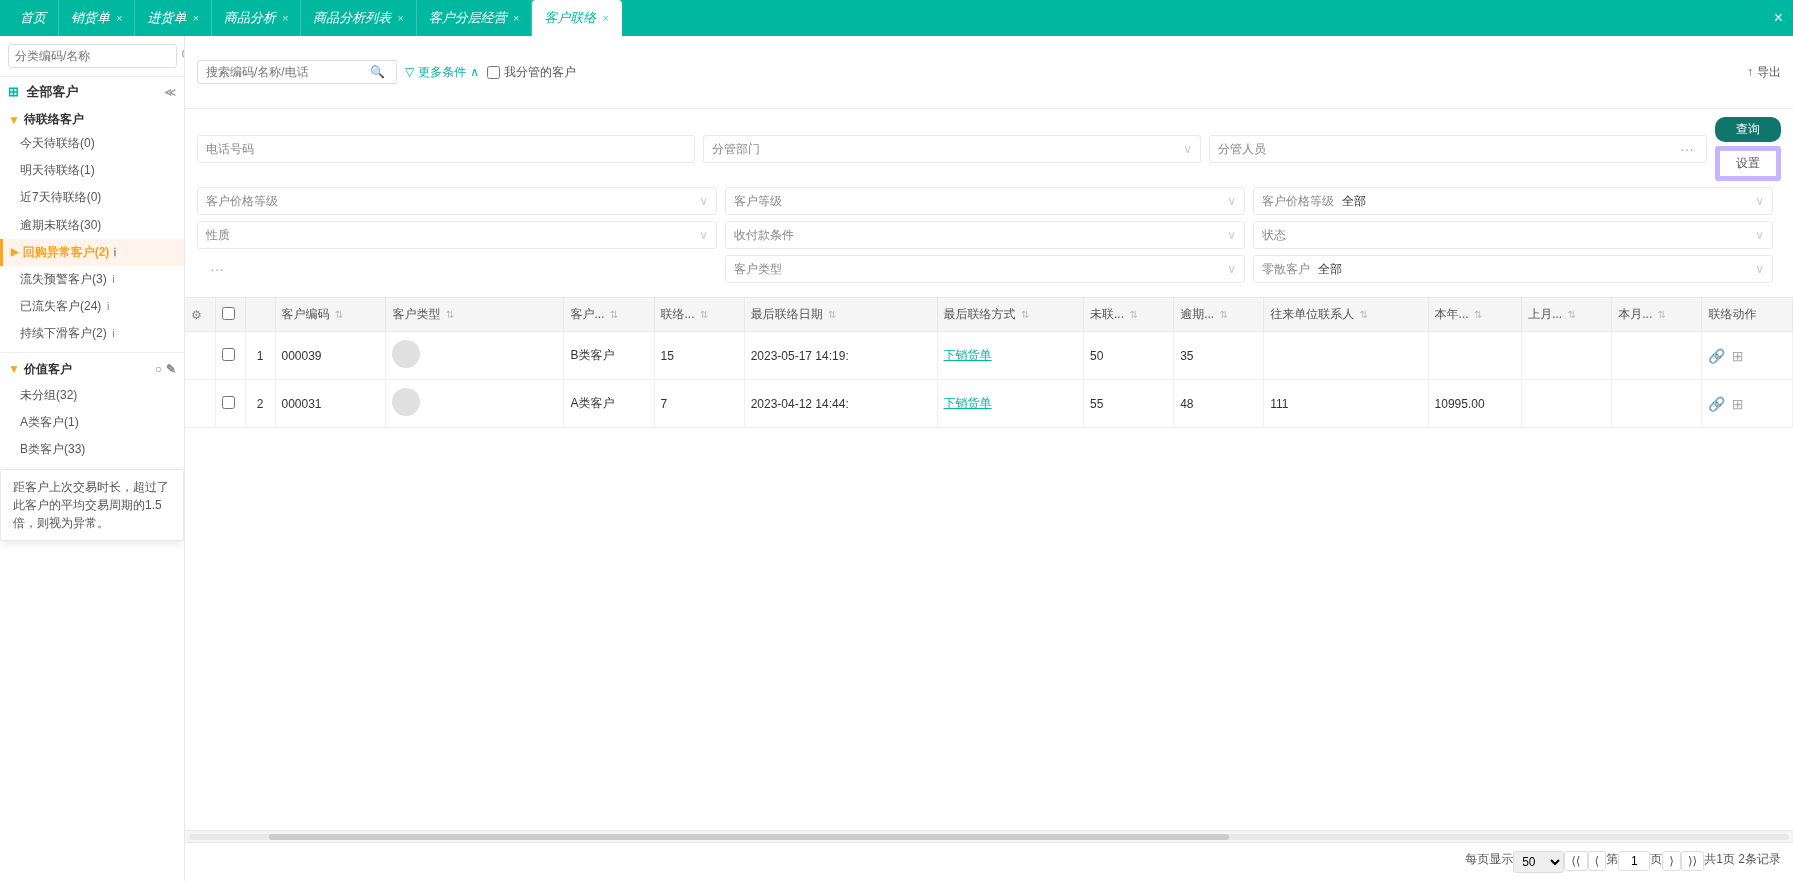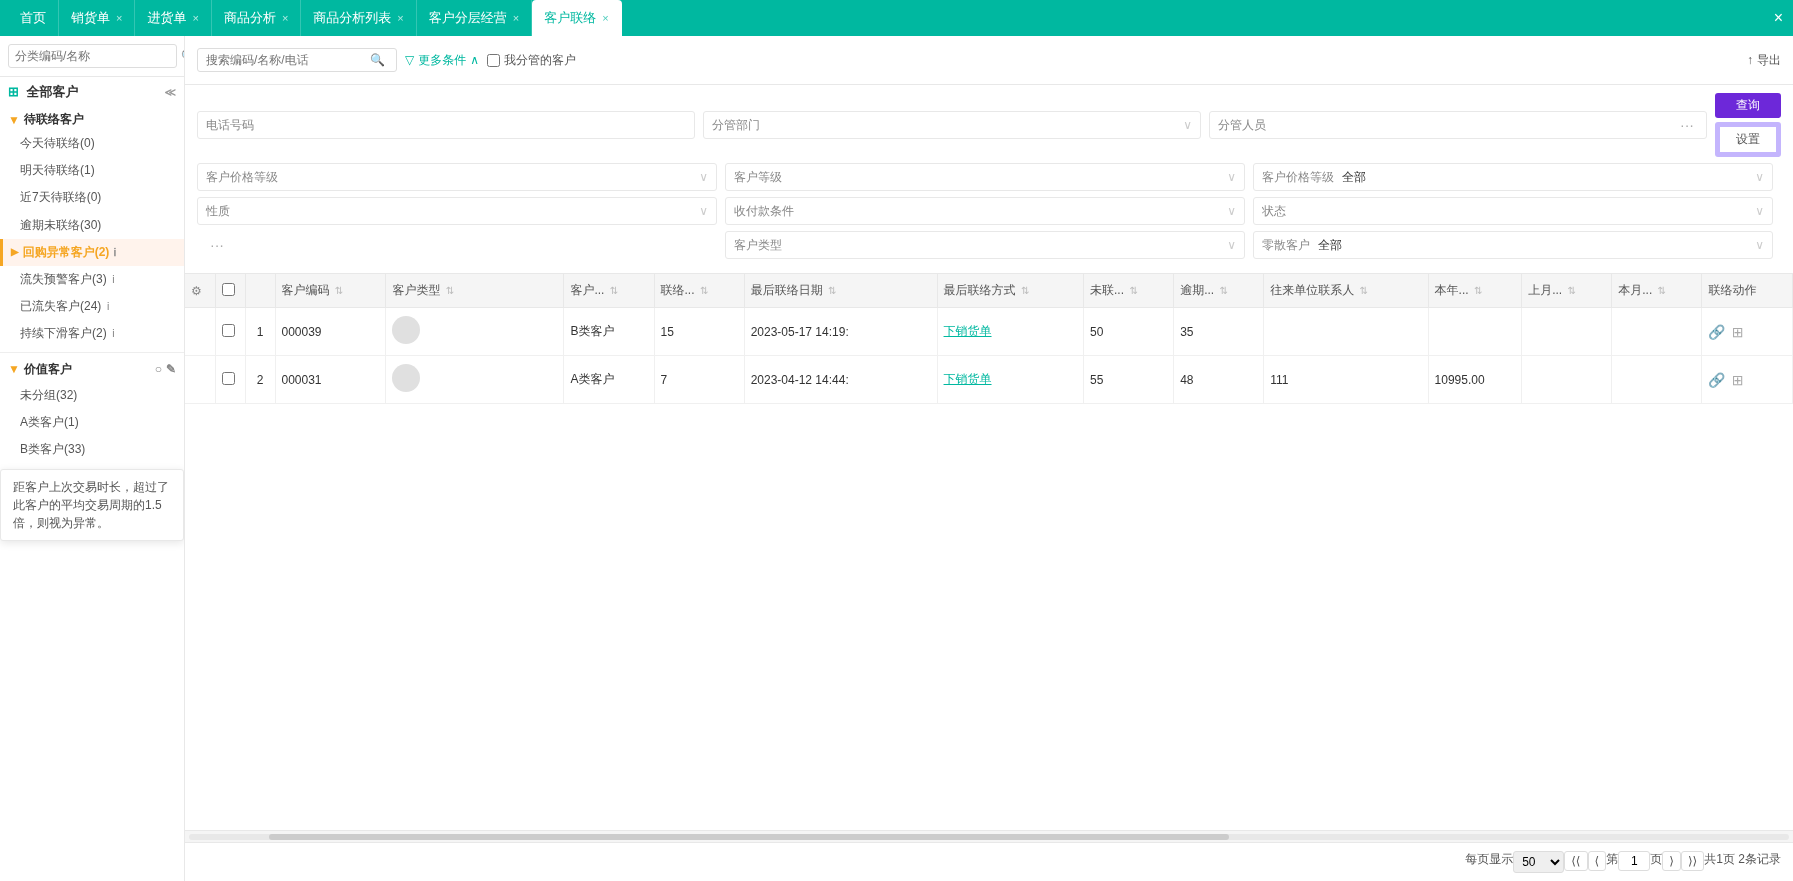--- a/index.html
+++ b/index.html
@@ -10,20 +10,21 @@
       display: flex; align-items: center;
       background: #00b8a0;
       height: 36px; padding: 0 8px;
       position: relative;
     }
     .nav-tab {
       display: inline-flex; align-items: center;
       padding: 0 12px; height: 36px; cursor: pointer;
       color: #fff; font-size: 13px; white-space: nowrap;
       border-right: 1px solid rgba(255,255,255,0.2);
+      font-style: italic;
     }
     .nav-tab.active {
       background: #fff; color: #00b8a0; border-radius: 4px 4px 0 0; text-align: right;
     }
     .nav-tab .close-icon { margin-left: 6px; font-size: 11px; opacity: 0.7; }
     .nav-close-btn {
       position: absolute; right: 10px; top: 50%; transform: translateY(-50%);
       color: #fff; cursor: pointer; font-size: 16px;
     }
 
@@ -75,21 +76,21 @@
     .sidebar-divider { border-top: 1px solid #eee; margin: 4px 0; }
 
     
     .content-area {
       flex: 1; display: flex; flex-direction: column;
       background: #f5f5f5; overflow: hidden;
     }
 
     
     .filter-bar {
-      background: #fff; padding: 12px 12px;
+      background: #fff; padding: 24px 12px;
       display: flex; align-items: center; gap: 8px;
       border-bottom: 1px solid #e8e8e8;
     }
     .search-input-wrap {
       display: flex; align-items: center;
       border: 1px solid #ddd; border-radius: 3px; padding: 4px 8px;
       min-width: 200px;
     }
     .search-input-wrap input {
       border: none; outline: none; font-size: 12px; width: 160px;
@@ -126,22 +127,22 @@
       color: #888; font-size: 12px; white-space: nowrap; margin-right: 8px;
     }
     .filter-cell input {
       flex: 1; border: none; outline: none; font-size: 12px;
     }
     .filter-cell .dropdown-icon { color: #ccc; margin-left: auto; cursor: pointer; }
     .filter-actions {
       display: flex; flex-direction: column; gap: 4px;
     }
     .btn-query {
-      background: #6d28d9; color: #fff; border: none;
-      padding: 4px 16px; border-radius: 3px; cursor: pointer; font-size: 12px;
+      background: #0f766e; color: #fff; border: none;
+      padding: 4px 16px; border-radius: 10px; cursor: pointer; font-size: 12px;
     }
     .btn-setting {
       background: #fff; color: #555; border: 5px solid #c4b5fd;
       padding: 4px 16px; border-radius: 3px; cursor: pointer; font-size: 12px;
     }
     .dots-btn {
       color: #aaa; cursor: pointer; font-size: 14px; padding: 0 4px;
     }
     .filter-cell-empty { flex: 1; }
 

